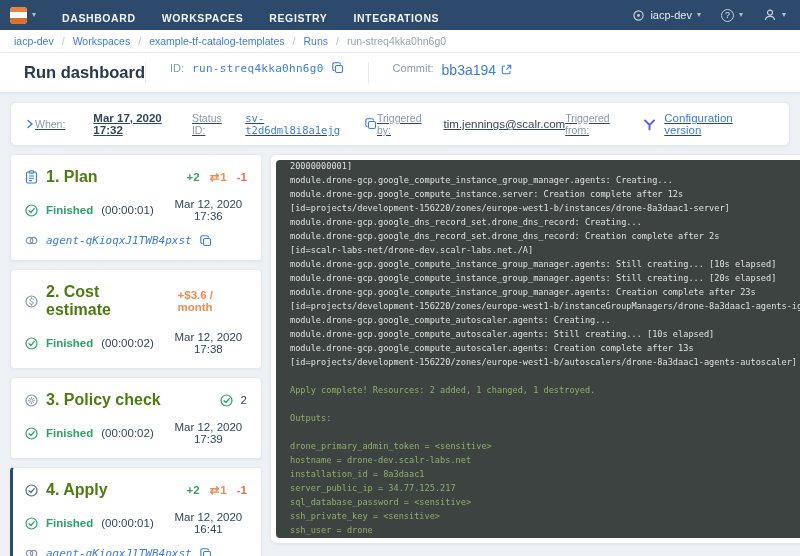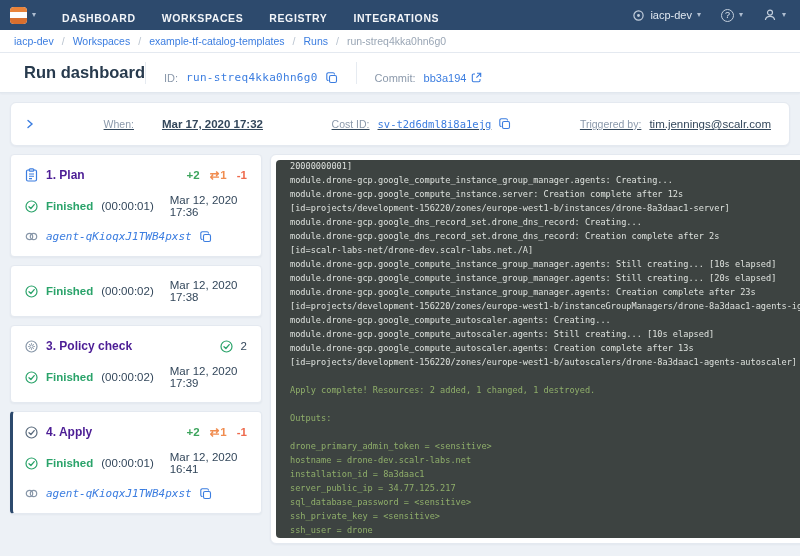--- a/index.html
+++ b/index.html
@@ -25,55 +25,55 @@
 
   
   .breadcrumb { height:23px; background:#fff; border-bottom:1px solid #e4e9f0; display:flex; align-items:center; gap:8px; padding:0 14px; font-size:10.5px; }
   .bc-link { color:#3b7de0; text-decoration:none; cursor:pointer; }
   .bc-sep { color:#b9c3cf; }
   .bc-current { color:#9aa6b5; }
 
   
   .header { height:40px; background:#fff; border-bottom:1px solid #e1e7ee; display:flex; align-items:center; padding:0 24px; box-shadow:0 1px 2px rgba(40,60,90,.05); }
   .page-title { font-size:16.5px; font-weight:bold; color:#273a4d; }
-  .hgroup { display:flex; align-items:flex-end; gap:8px; padding:0 18px; border-left:1px solid #e6ebf1; height:22px; }
+  .hgroup { display:flex; align-items:flex-start; gap:8px; padding:0 24px; border-left:1px solid #e6ebf1; height:22px; }
   .hlabel { font-size:11px; color:#8b99ab; }
   .hval-mono { font-size:11px; color:#3b7de0; letter-spacing:.3px; }
   .status-applied { font-size:11.5px; font-weight:bold; color:#1f9d63; }
-  .commit-link { font-size:11px; color:#3b7de0; cursor:pointer; display:flex; align-items:center; gap:5px; }
+  .commit-link { font-size:14px; color:#3b7de0; cursor:pointer; display:flex; align-items:center; gap:5px; }
 
   
   .content { padding:9px 10px 10px; height:463px; overflow:hidden; }
   .card { background:#fff; border:1px solid #e4e9f0; border-radius:6px; box-shadow:0 1px 2px rgba(40,60,90,.05); }
 
   .when-card { height:44px; display:flex; align-items:center; padding:0 18px 0 14px; margin-bottom:8px; justify-content:space-between; }
   .wgroup { display:flex; align-items:center; gap:8px;text-decoration:underline; }
   .wlabel { font-size:10.5px; color:#8b99ab; }
   .wval { font-size:11.5px; color:#33475b; font-weight:bold;padding-left:20px; }
   .wval-plain { font-size:11.5px; color:#33475b; }
   .link-blue { color:#3b7de0; font-size:11.5px; cursor:pointer; }
   .icon-btn { display:inline-flex; cursor:pointer; }
 
   .main-row { display:flex; gap:8px; align-items:flex-start; }
   .sidebar { width:252px; flex:none; }
 
   .step-card { border-radius:4px; padding:13px 14px; margin-bottom:8px; cursor:pointer; }
   .step-card.active { border-left:3px solid #2d4a6d; padding-left:12px; }
   .srow { display:flex; align-items:center; gap:8px; }
   .srow + .srow { margin-top:12px; }
-  .stitle { font-size:12px; font-weight:bold; color:#4c1d95; }
+  .stitle { font-size:16px; font-weight:bold; color:#4d7c0f; }
   .spacer { flex:1; }
   .stat { font-size:11.5px; font-weight:bold; }
   .stat.g { color:#3ca45c; }
   .stat.o { color:#f08c4f; display:inline-flex; align-items:center; gap:1px; }
   .stat.r { color:#ee6a4d; }
   .sstats { display:flex; gap:10px; align-items:center; }
   .finished { font-size:11.5px; font-weight:bold; color:#2aa36a; }
   .duration { font-size:11.5px; color:#33475b; }
-  .sdate { font-size:11.5px; color:#33475b; }
+  .sdate { font-size:11.5px; color:#33475b;text-align:center; }
   .agent-link { font-family:"DejaVu Sans Mono", monospace; font-size:11px; color:#3b7de0; cursor:pointer;font-style:italic; }
   .pcount { font-size:11.5px; color:#33475b; }
 
   
   .console-card { flex:1; border-radius:6px; padding:5px; }
   .console { position:relative; background:#3d4341; border-radius:4px; height:378px; overflow:hidden; padding:6px 14px 8px; }
   .cline { font-family:"DejaVu Sans Mono", monospace; font-size:8.6px; line-height:14px; min-height:14px; color:#dde1dd; white-space:nowrap; }
   .cline.green { color:#8fae6a; }
   .cline.first { margin-top:-7px; }
 
@@ -170,33 +170,42 @@
     <span class="icon-btn">
       <svg width="10" height="10" viewBox="0 0 10 10">
           <path d="M3 1.5 L7 5 L3 8.5" fill="none" stroke="#3b7de0" stroke-width="1.4" stroke-linecap="round"></path>
         </svg>
     </span>
     <div class="wgroup">
       <span class="wlabel">When:</span>
       <span class="wval">Mar 17, 2020 17:32</span>
     </div>
     <div class="wgroup">
-      <span class="wlabel">Cost ID:</span>
+      <span class="wlabel">Status ID:</span>
       <span class="link-blue mono" style="font-size:10.5px;">sv-t2d6dml8i8a1ejg</span>
       <span class="icon-btn">
         <svg width="12" height="12" viewBox="0 0 12 12">
             <rect x="3.5" y="3.5" width="7" height="7" rx="1.5" fill="none" stroke="#3b7de0" stroke-width="1.1"></rect>
             <path d="M8.5 2.5 V2 A1.5 1.5 0 0 0 7 .8 H2.3 A1.5 1.5 0 0 0 .8 2.3 V7 A1.5 1.5 0 0 0 2.3 8.5 H2.5" fill="none" stroke="#3b7de0" stroke-width="1.1"></path>
           </svg>
       </span>
     </div>
     <div class="wgroup">
       <span class="wlabel">Triggered by:</span>
       <span class="wval-plain">tim.jennings@scalr.com</span>
     </div>
+    <div class="wgroup">
+      <span class="wlabel">Triggered from:</span>
+      <span>
+        <svg width="13" height="13" viewBox="0 0 13 13">
+            <path d="M2 2.5 L6.5 7 L11 2.5 M6.5 7 V11.5" fill="none" stroke="#5b68d8" stroke-width="2" stroke-linecap="round" stroke-linejoin="round"></path>
+          </svg>
+      </span>
+      <span class="link-blue">Configuration version</span>
+    </div>
   </div>
 
   <div class="main-row">
 
     <div class="sidebar">
 
       <div class="card step-card">
         <div class="srow">
           <span>
             <svg width="13" height="14" viewBox="0 0 13 14">
@@ -239,20 +248,31 @@
           <span class="icon-btn">
             <svg width="12" height="12" viewBox="0 0 12 12">
                 <rect x="3.5" y="3.5" width="7" height="7" rx="1.5" fill="none" stroke="#3b7de0" stroke-width="1.1"></rect>
                 <path d="M8.5 2.5 V2 A1.5 1.5 0 0 0 7 .8 H2.3 A1.5 1.5 0 0 0 .8 2.3 V7 A1.5 1.5 0 0 0 2.3 8.5 H2.5" fill="none" stroke="#3b7de0" stroke-width="1.1"></path>
               </svg>
           </span>
         </div>
       </div>
 
       <div class="card step-card">
+        <div class="srow">
+          <span>
+            <svg width="13" height="13" viewBox="0 0 13 13">
+                <circle cx="6.5" cy="6.5" r="5.5" fill="none" stroke="#8796a8" stroke-width="1.2"></circle>
+                <path d="M8.2 4.6 C8 3.9 7.3 3.6 6.5 3.6 C5.6 3.6 4.9 4.1 4.9 4.9 C4.9 6.7 8.1 6 8.1 7.9 C8.1 8.8 7.4 9.3 6.5 9.3 C5.6 9.3 4.9 8.9 4.7 8.2 M6.5 2.8 V3.6 M6.5 9.3 V10.2" fill="none" stroke="#8796a8" stroke-width="1" stroke-linecap="round"></path>
+              </svg>
+          </span>
+          <span class="stitle">2. Cost estimate</span>
+          <span class="spacer"></span>
+          <span class="stat o">+$3.6 / month</span>
+        </div>
         <div class="srow">
           <span>
             <svg width="13" height="13" viewBox="0 0 13 13">
                 <circle cx="6.5" cy="6.5" r="5.5" fill="none" stroke="#2aa36a" stroke-width="1.2"></circle>
                 <path d="M4 6.7 L5.9 8.5 L9.2 4.6" fill="none" stroke="#2aa36a" stroke-width="1.3" stroke-linecap="round" stroke-linejoin="round"></path>
               </svg>
           </span>
           <span class="finished">Finished</span>
           <span class="duration">(00:00:02)</span>
           <span class="spacer"></span>

